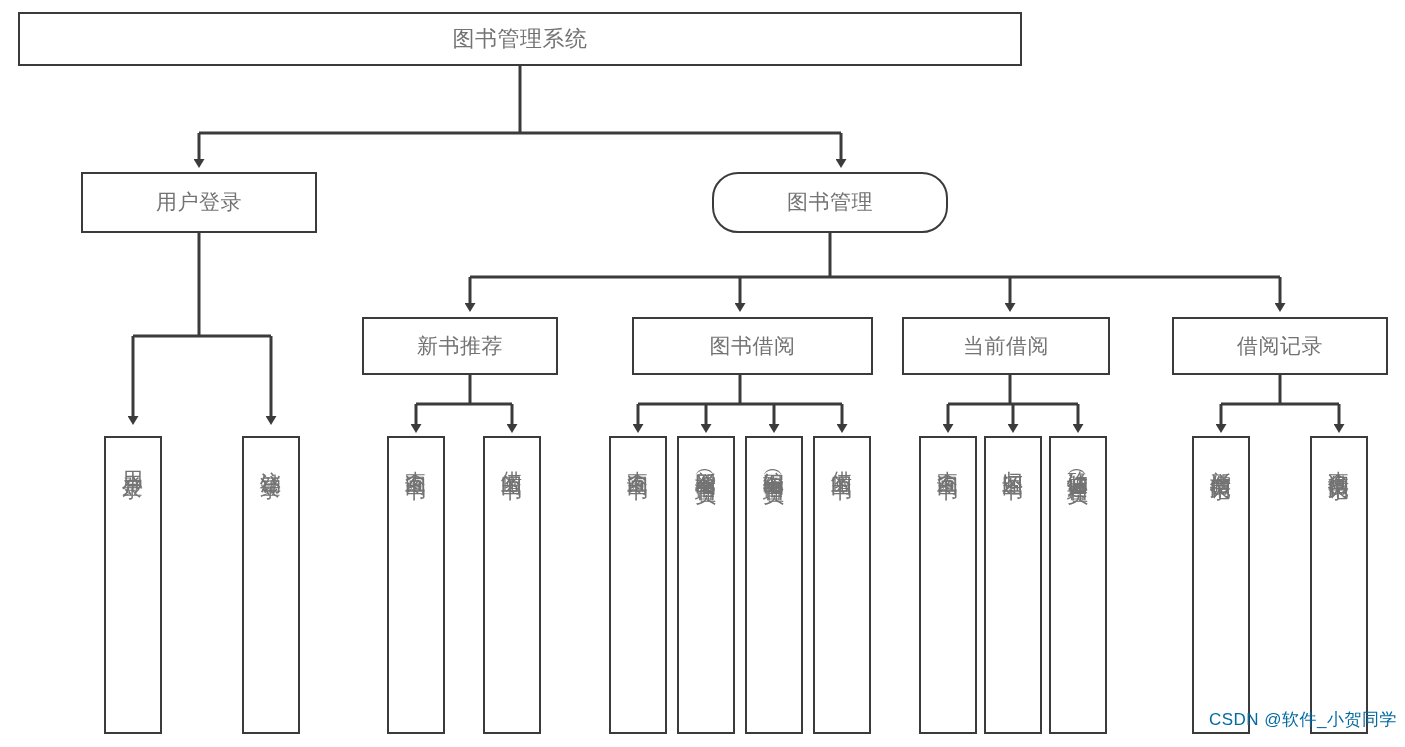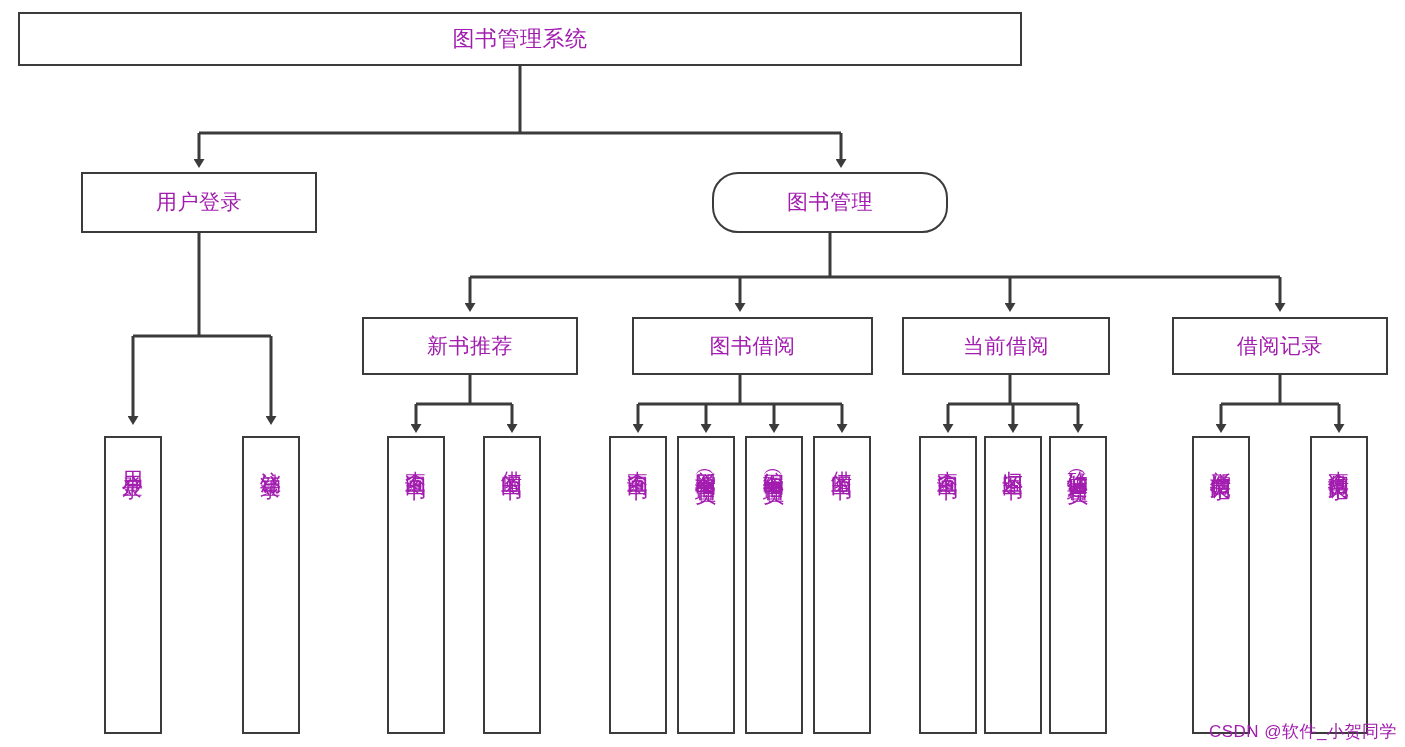--- a/index.html
+++ b/index.html
@@ -27,21 +27,21 @@
     pointer-events: none;
   }
   .node {
     position: absolute;
     box-sizing: border-box;
     background: #ffffff;
     border: 2px solid #3b3b3b;
     display: flex;
     align-items: center;
     justify-content: center;
-    color: #a21caf;
+    color: #737373;
     z-index: 2;
   }
   .node-label {
     display: block;
     text-align: center;
     line-height: 1.18;
     white-space: nowrap;
   }
   
   .node.horiz .node-label {
@@ -64,23 +64,23 @@
     line-height: 1.0;
     letter-spacing: 3px;
     white-space: normal;
   }
   .node.vert.tall-text .node-label {
     letter-spacing: 2px;
   }
   .watermark {
     position: absolute;
     right: 8px;
-    bottom: 4px;
+    bottom: 16px;
     font-size: 17px;
-    color: #a21caf;
+    color: #0369a1;
     letter-spacing: 0.5px;
     white-space: nowrap;
     z-index: 5;
     user-select: none;
   }
 </style>
 </head>
 <body>
 
 <div id="diagram-root">
@@ -139,21 +139,21 @@
     <span class="node-label">图书管理系统</span>
   </div>
 
   <div class="node horiz" style="left:81px; top:172px; width:236px; height:61px;">
     <span class="node-label">用户登录</span>
   </div>
   <div class="node horiz" style="left:712px; top:172px; width:236px; height:61px;border-radius:26px;">
     <span class="node-label">图书管理</span>
   </div>
 
-  <div class="node horiz" style="left:362px; top:317px; width:216px; height:58px;">
+  <div class="node horiz" style="left:362px; top:317px; width:196px; height:58px;">
     <span class="node-label">新书推荐</span>
   </div>
   <div class="node horiz" style="left:632px; top:317px; width:241px; height:58px;">
     <span class="node-label">图书借阅</span>
   </div>
   <div class="node horiz" style="left:902px; top:317px; width:208px; height:58px;">
     <span class="node-label">当前借阅</span>
   </div>
   <div class="node horiz" style="left:1172px; top:317px; width:216px; height:58px;font-family:Liberation Serif, serif;">
     <span class="node-label">借阅记录</span>

